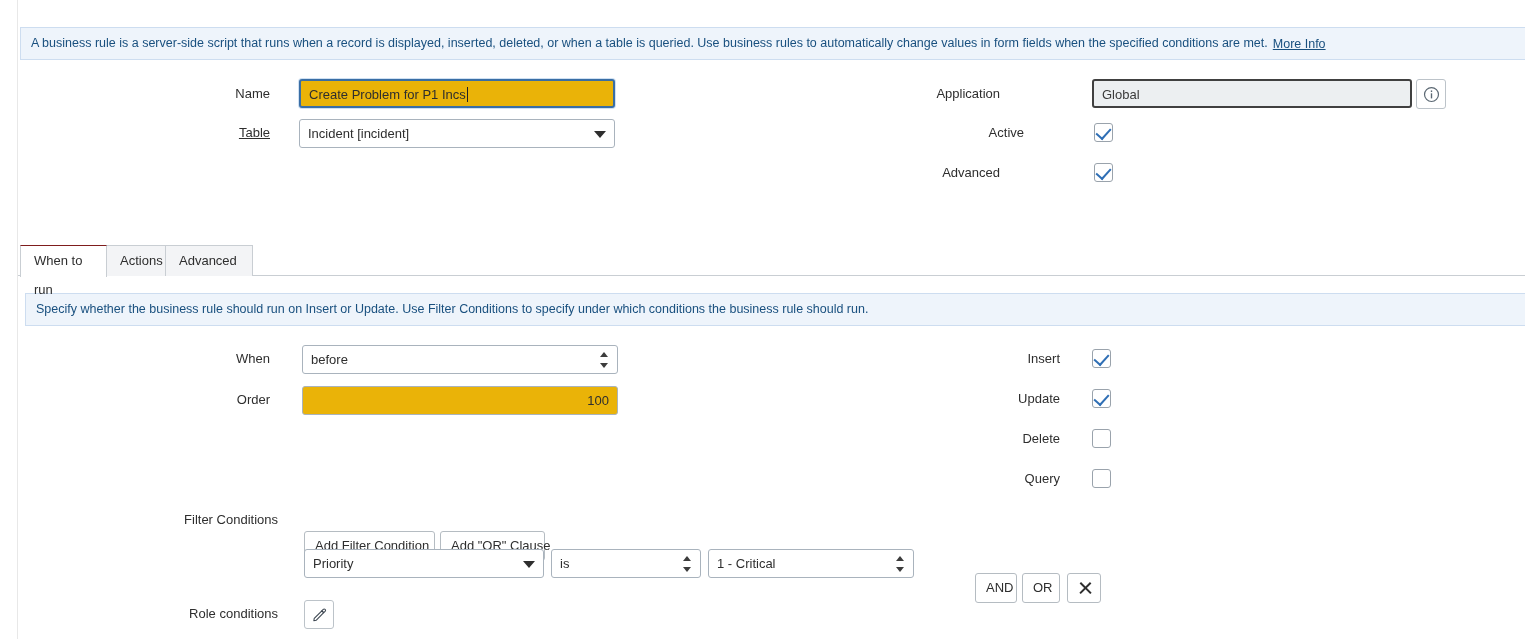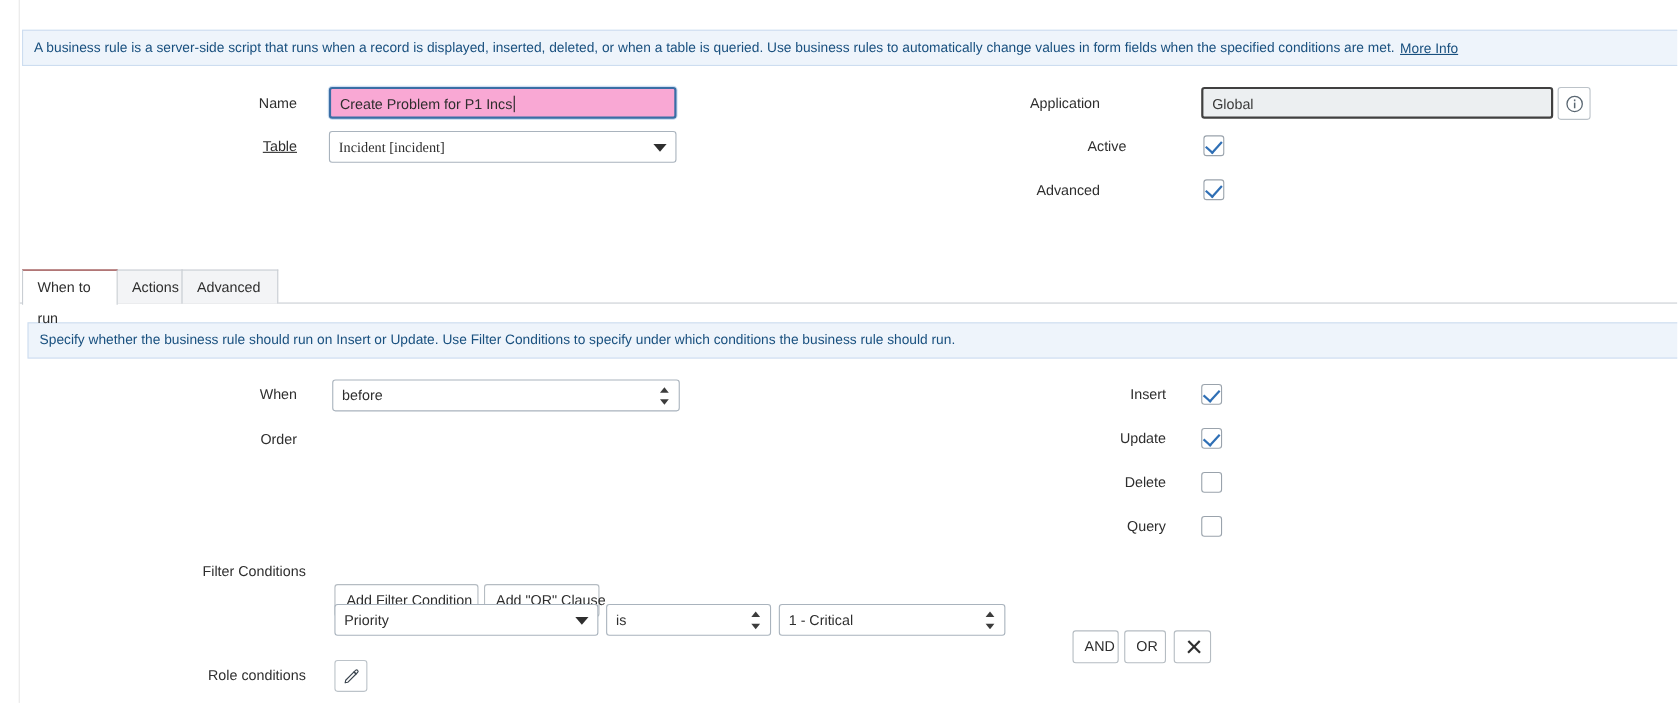--- a/index.html
+++ b/index.html
@@ -58,21 +58,21 @@
     text-align: right;
     font-size: 13px;
     color: #2e2e2e;
     line-height: 28px;
   }
   .txtinput {
     position: absolute;
     height: 29px;
     border: 1px solid #a9b3bd;
     border-radius: 3px;
-    background: #f9a8d4;
+    background: #eab308;
     font-family: "Liberation Sans", sans-serif;
     font-size: 13px;
     color: #2e2e2e;
     padding: 0 8px;
     line-height: 27px;
   }
   .txtinput.focused {
     border: 2px solid #3a6ea5;
     box-shadow: 0 0 0 1px #cfe0f2;
   }
@@ -227,21 +227,21 @@
 
   <div class="info-banner" id="banner-top">
     <span class="txt">A business rule is a server-side script that runs when a record is displayed, inserted, deleted, or when a table is queried. Use business rules to automatically change values in form fields when the specified conditions are met.</span>
     <a href="#" style="margin-left:5px;">More Info</a>
   </div>
 
   <div class="field-label" style="left:120px; top:80px; width:150px;">Name</div>
   <div class="txtinput focused caret-text" style="left:299px; top:79px; width:316px;">Create Problem for P1 Incs</div>
 
   <div class="field-label" style="left:120px; top:119px; width:150px;text-decoration:underline;">Table</div>
-  <div class="selectbox" style="left:299px; top:119px; width:316px;font-family:Liberation Serif, serif;">
+  <div class="selectbox" style="left:299px; top:119px; width:316px;">
     <span>Incident [incident]</span>
     <span class="arrow-down"></span>
   </div>
 
   <div class="field-label" style="left:880px; top:80px; width:120px;">Application</div>
   <div class="txtinput readonly" style="left:1092px; top:79px; width:320px;">Global</div>
   <div class="icon-btn" style="left:1416px; top:79px; width:30px; height:30px;">
     <svg width="17" height="17" viewBox="0 0 20 20">
       <circle cx="10" cy="10" r="8.2" fill="none" stroke="#5a6772" stroke-width="1.4"></circle>
       <rect x="9.2" y="8.6" width="1.6" height="6" fill="#5a6772"></rect>
@@ -274,20 +274,21 @@
   <div class="field-label" style="left:120px; top:345px; width:150px;">When</div>
   <div class="selectbox" style="left:302px; top:345px; width:316px;">
     <span>before</span>
     <span class="spinner-arrows">
         <i class="up"></i>
         <i class="dn"></i>
       </span>
   </div>
 
   <div class="field-label" style="left:120px; top:386px; width:150px;">Order</div>
+  <div class="txtinput" style="left:302px; top:386px; width:316px; text-align:right;">100</div>
 
   <div class="field-label" style="left:900px; top:345px; width:160px;">Insert</div>
   <div class="checkbox checked" style="left:1092px; top:349px;"></div>
 
   <div class="field-label" style="left:900px; top:385px; width:160px;">Update</div>
   <div class="checkbox checked" style="left:1092px; top:389px;"></div>
 
   <div class="field-label" style="left:900px; top:425px; width:160px;">Delete</div>
   <div class="checkbox" style="left:1092px; top:429px;"></div>
 

